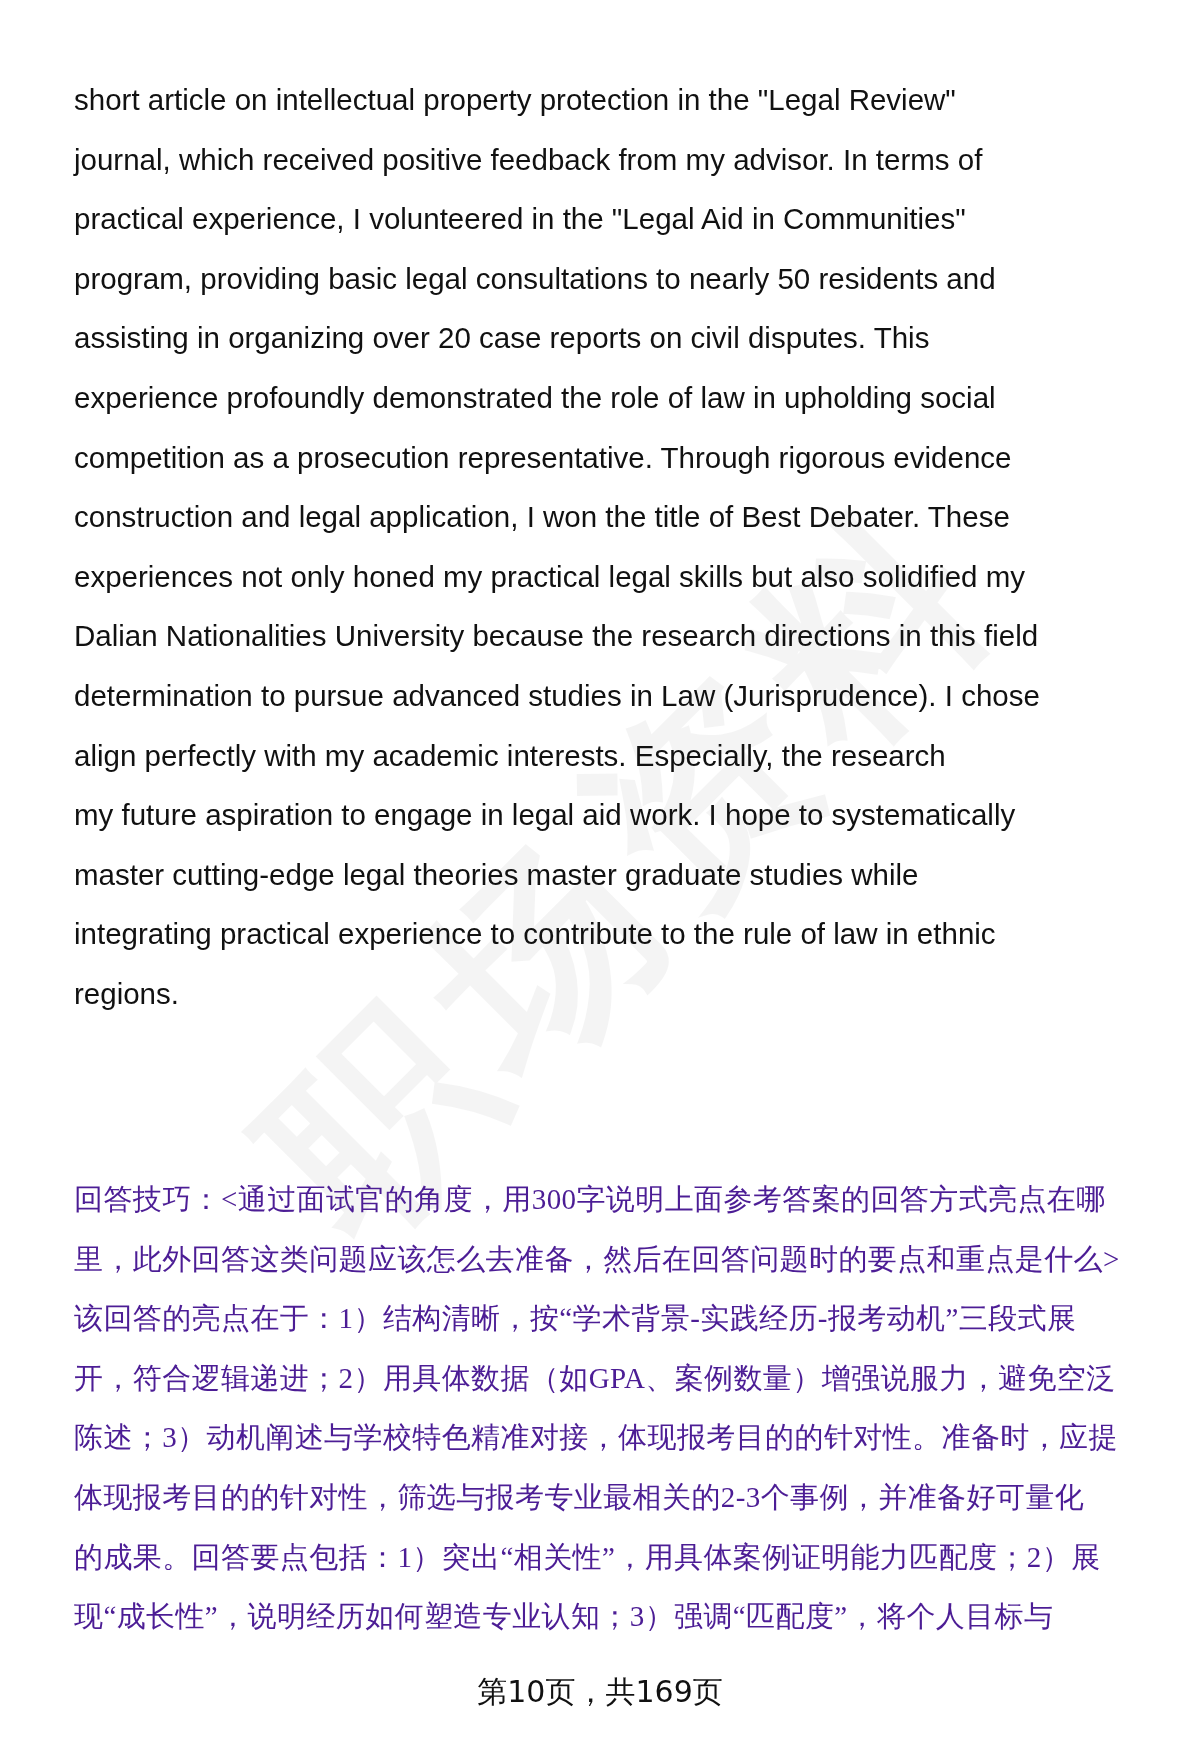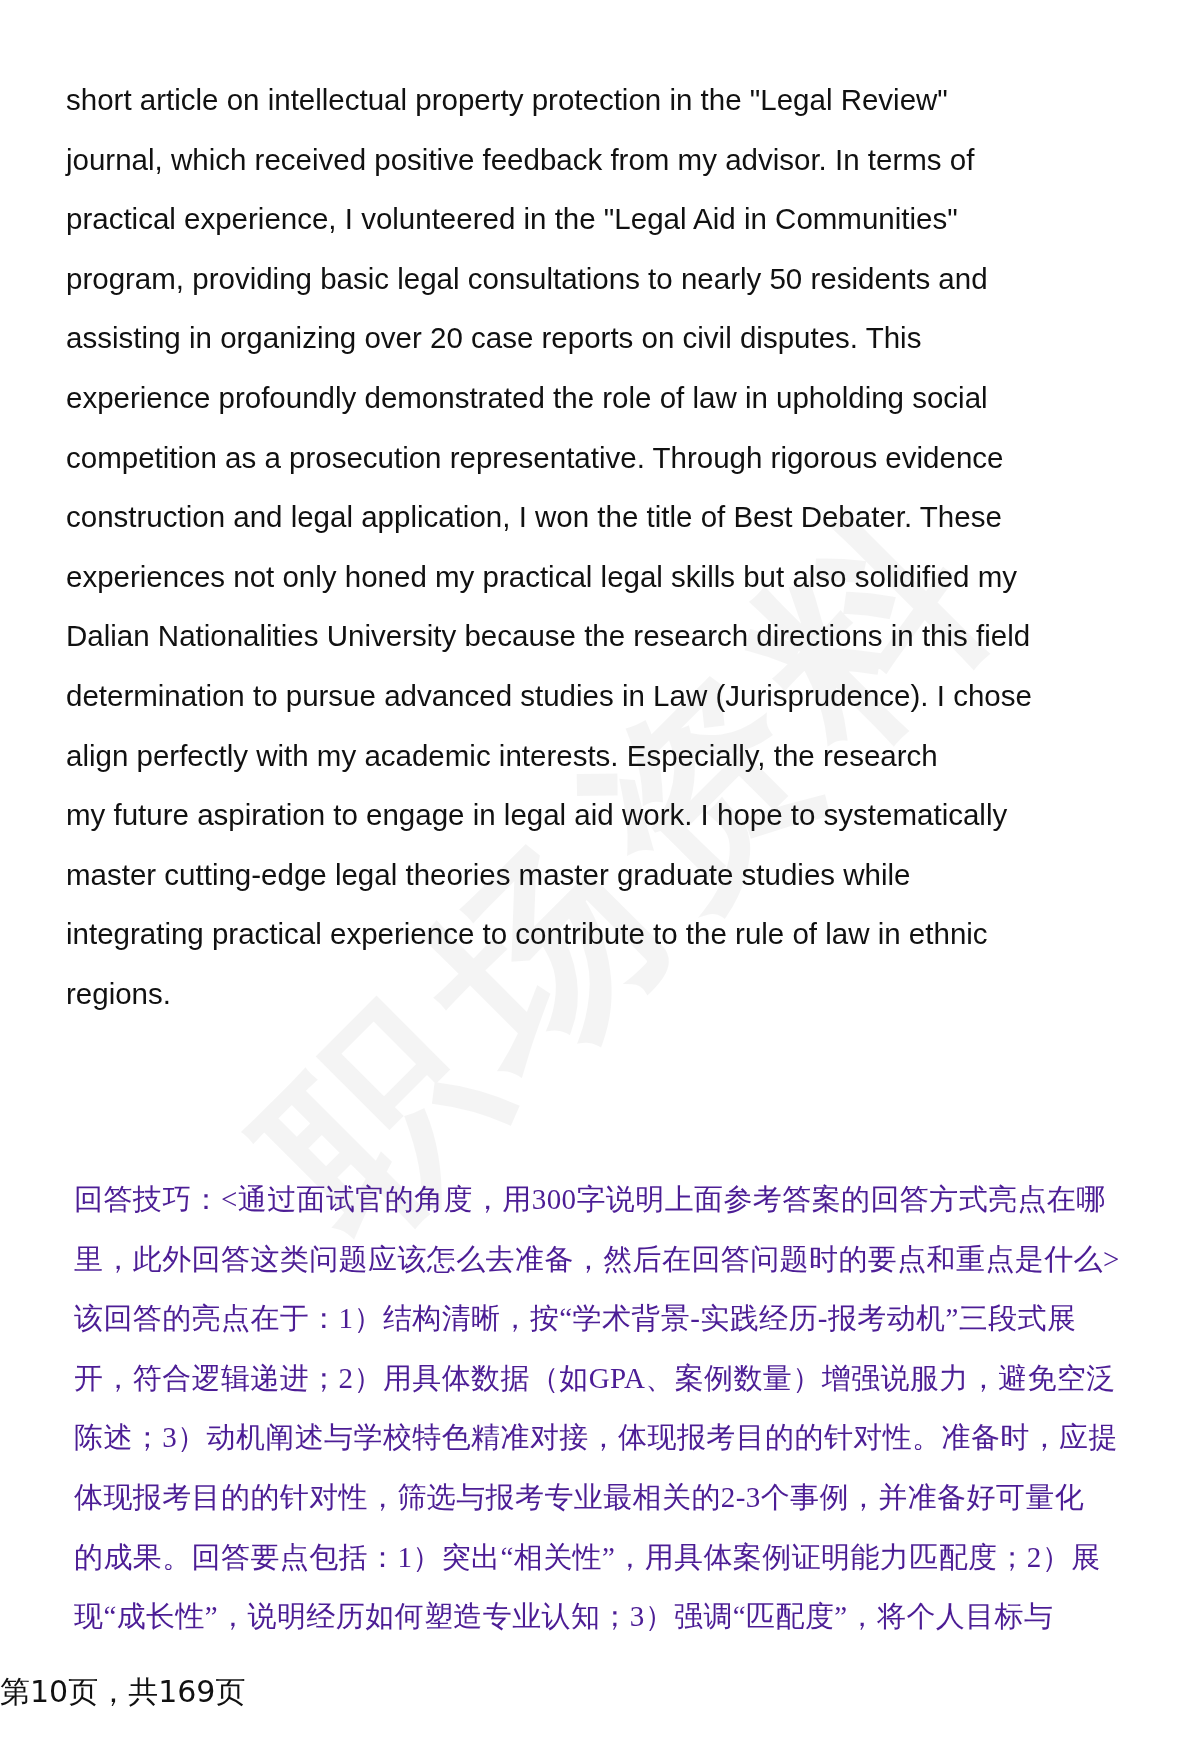--- a/index.html
+++ b/index.html
@@ -8,33 +8,33 @@
     position: absolute; left: 0; top: 0; width: 1200px; height: 1755px; background: #ffffff;
   }
   .watermark {
     position: absolute; left: 160px; top: 700px; width: 1000px;
     transform: rotate(-45deg); transform-origin: center center;
     font-family: "DejaVu Sans", sans-serif; font-size: 210px; font-weight: bold;
     color: rgba(0,0,0,0.045); letter-spacing: 20px; white-space: nowrap;
     pointer-events: none; user-select: none;
   }
   .body-en {
-    position: absolute; left: 66px; top: 70px; width: 1060px;
+    position: absolute; left: 74px; top: 70px; width: 1060px;
     font-family: "Liberation Sans", sans-serif; font-size: 29.5px; line-height: 59.6px;
     color: #111111;
   }
   .body-en .line { display: block; white-space: nowrap; height: 59.6px; }
   .body-zh {
     position: absolute; left: 74px; top: 1170px; width: 1080px;
     font-family: Liberation Serif, serif; font-size: 29px; line-height: 59.6px;
     color: #4c1d95;
   }
   .body-zh .line { display: block; white-space: nowrap; height: 59.6px; letter-spacing: 0.4px; }
   .footer {
-    position: absolute; left: 0; top: 1672px; width: 1200px; text-align: left;
+    position: absolute; left: 0; top: 1672px; width: 1200px; text-align: center;
     font-family: "DejaVu Sans", sans-serif; font-size: 30px; color: #111111;
   }
 </style>
 </head>
 <body>
 
 <div class="page">
 
   <div class="watermark">职场资料</div>
 

